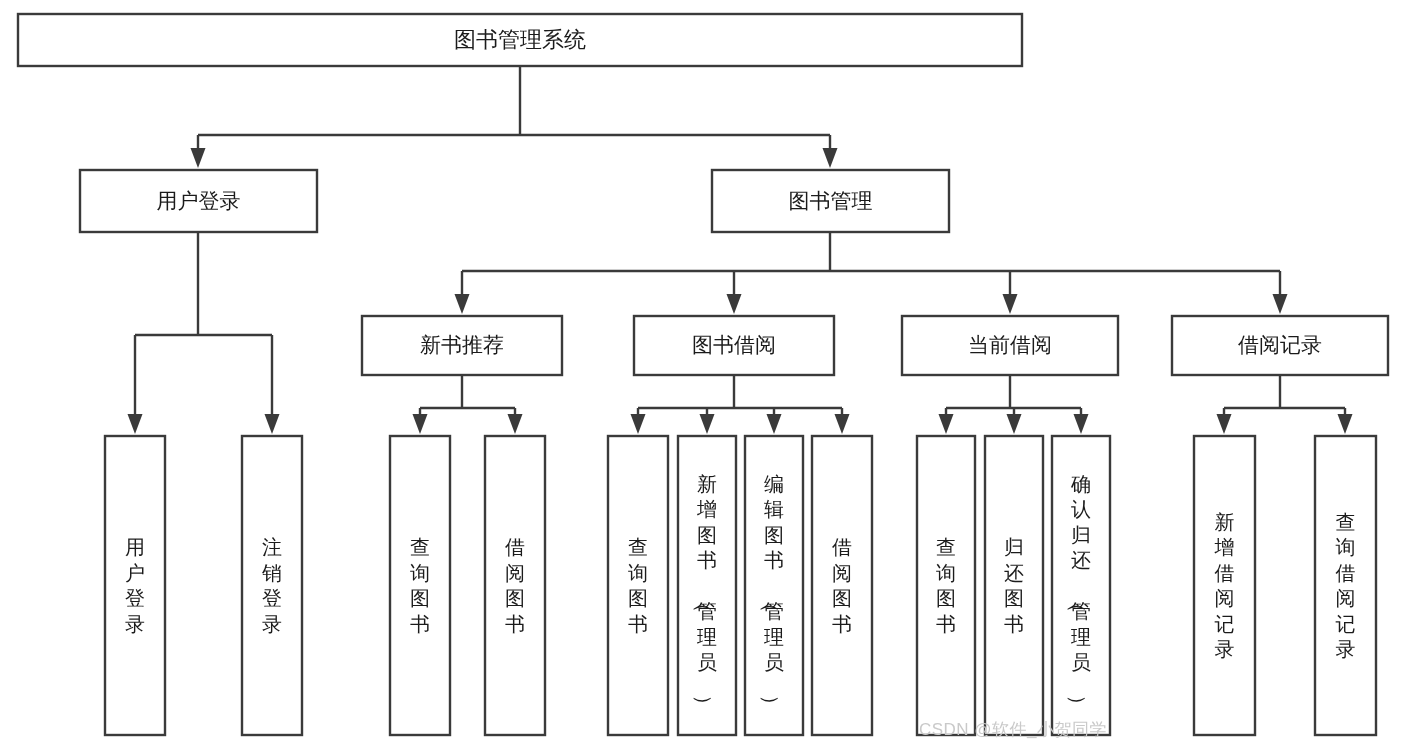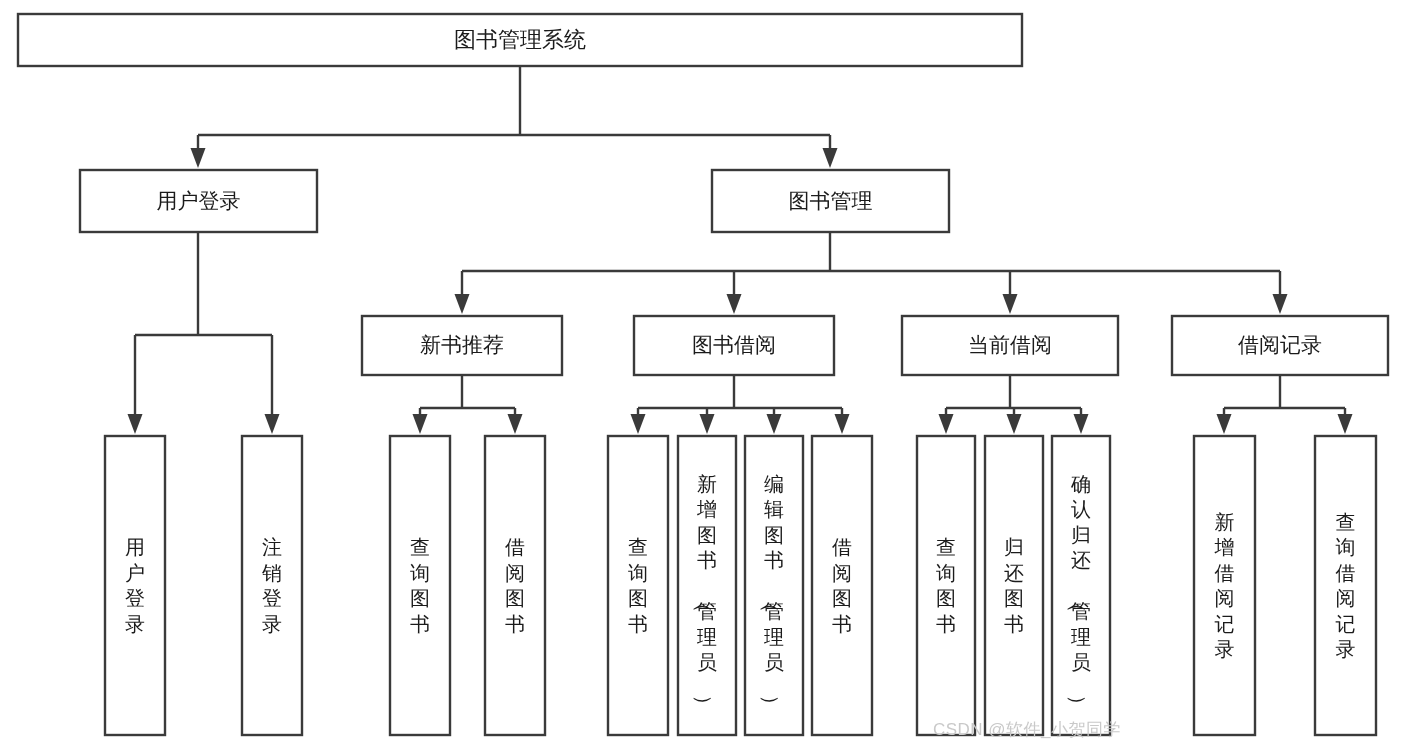--- a/index.html
+++ b/index.html
@@ -53,21 +53,21 @@
     stroke-width: 2.4;
     fill: none;
     stroke-linecap: butt;
   }
   .arrow-head {
     fill: #3a3a3a;
     stroke: none;
   }
   .watermark {
     position: absolute;
-    right: 10px;
+    right: 24px;
     bottom: 6px;
     color: #c9c9c9;
     font-size: 17px;
     font-family: "Liberation Sans", "DejaVu Sans", sans-serif;
     letter-spacing: 0.5px;
     white-space: nowrap;
     pointer-events: none;
   }
 </style>
 </head>

